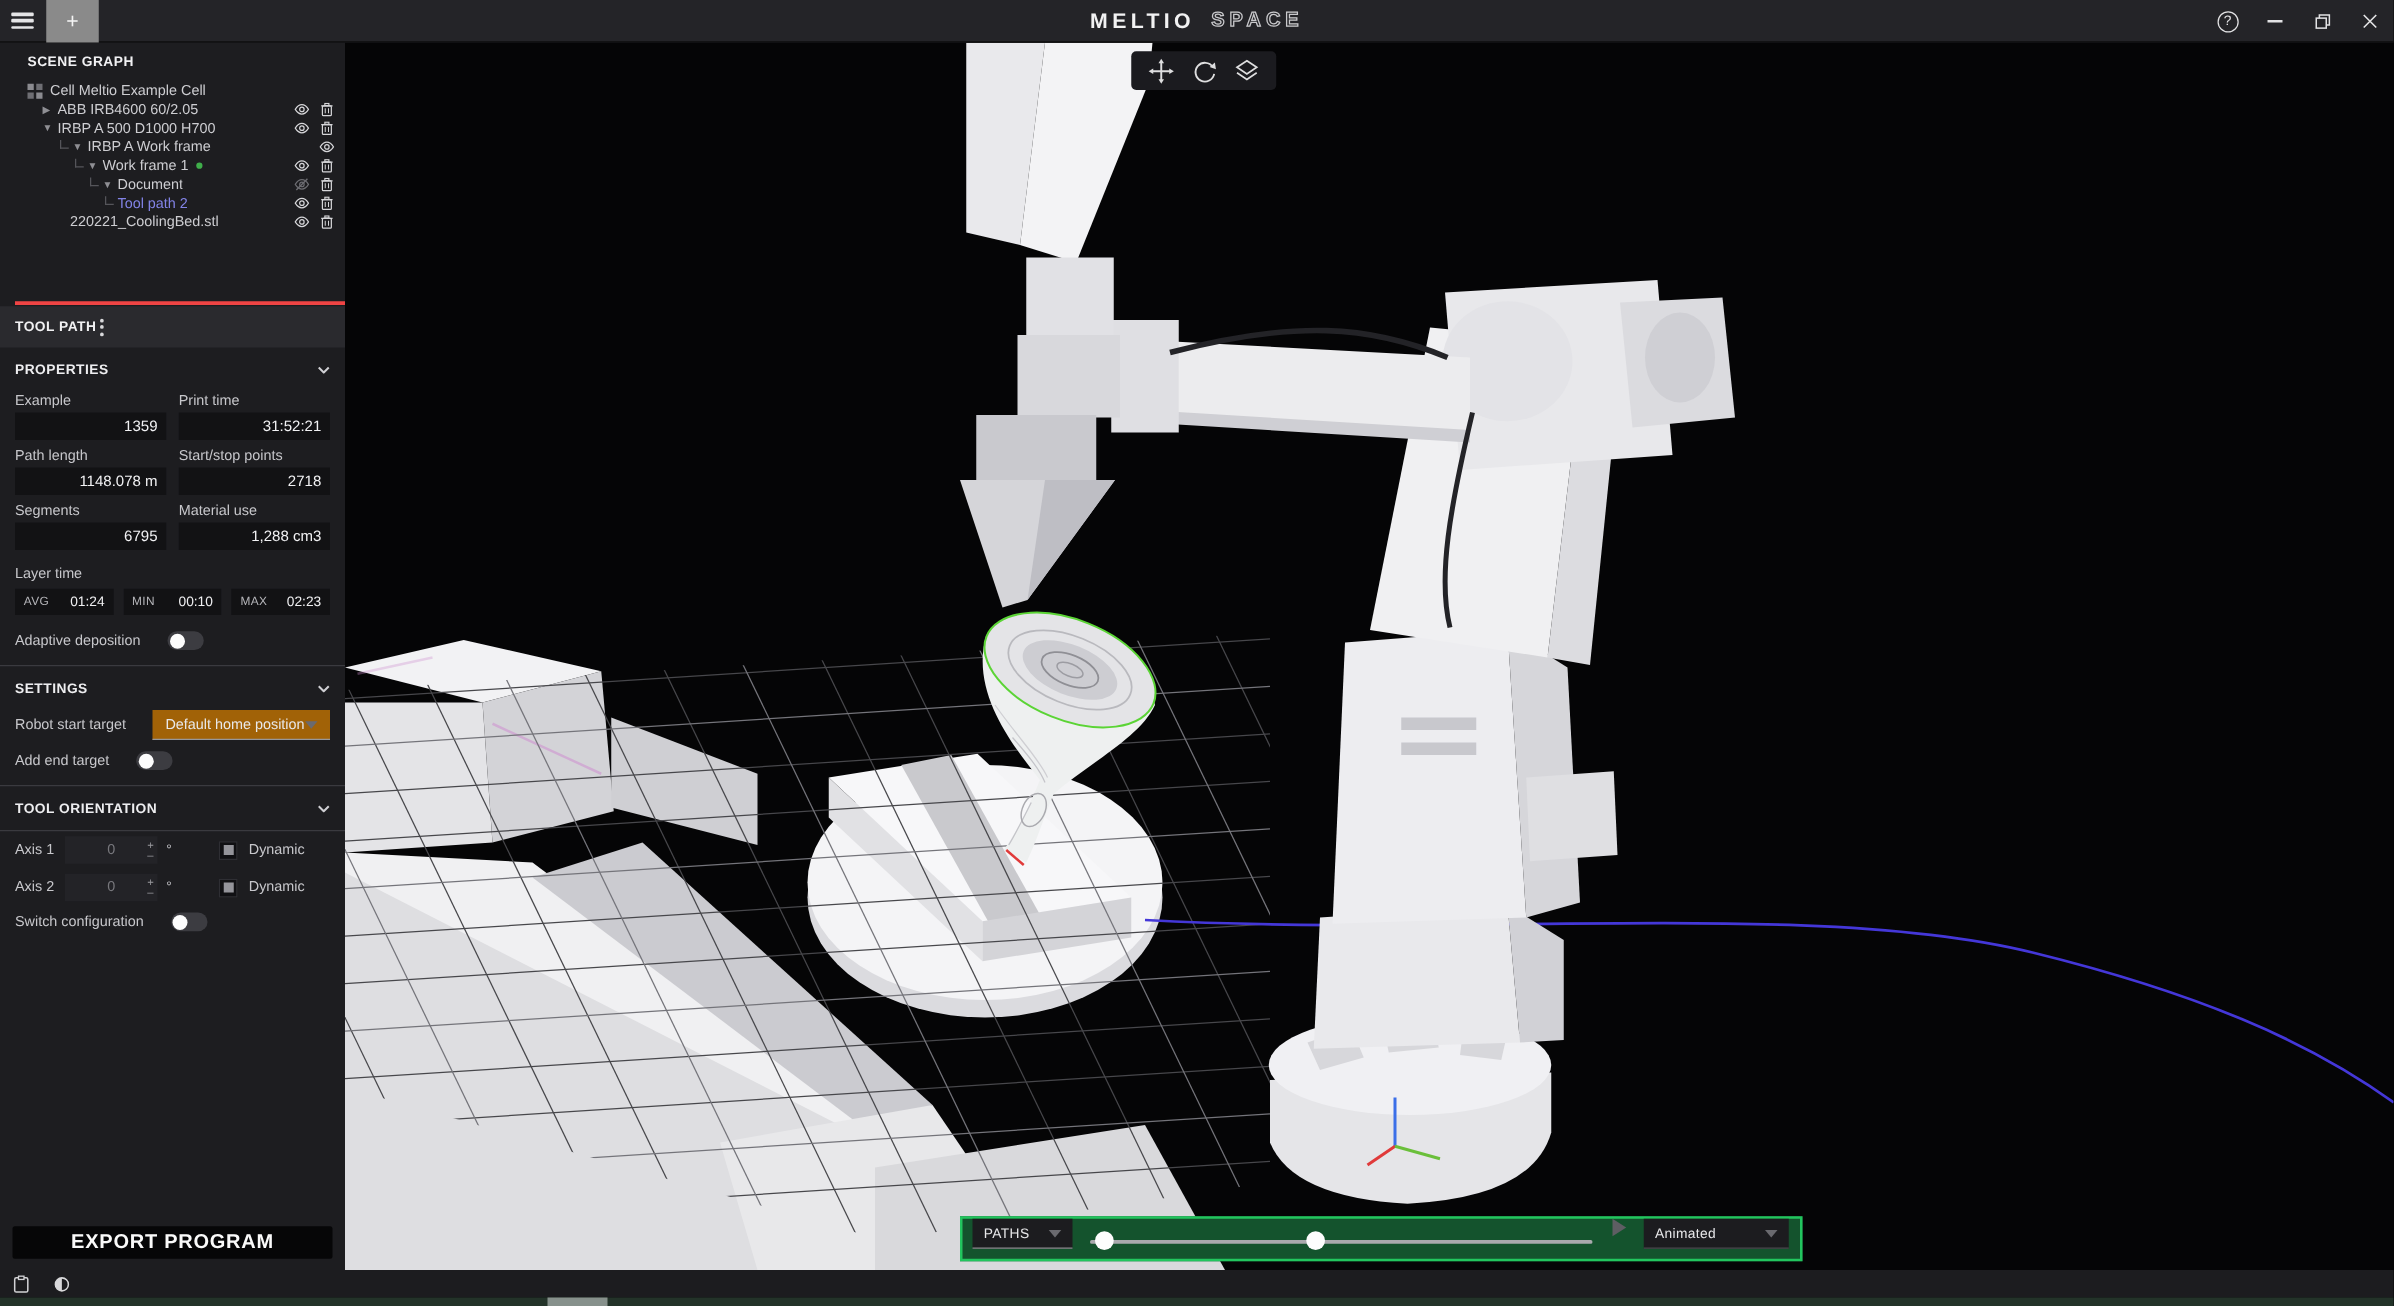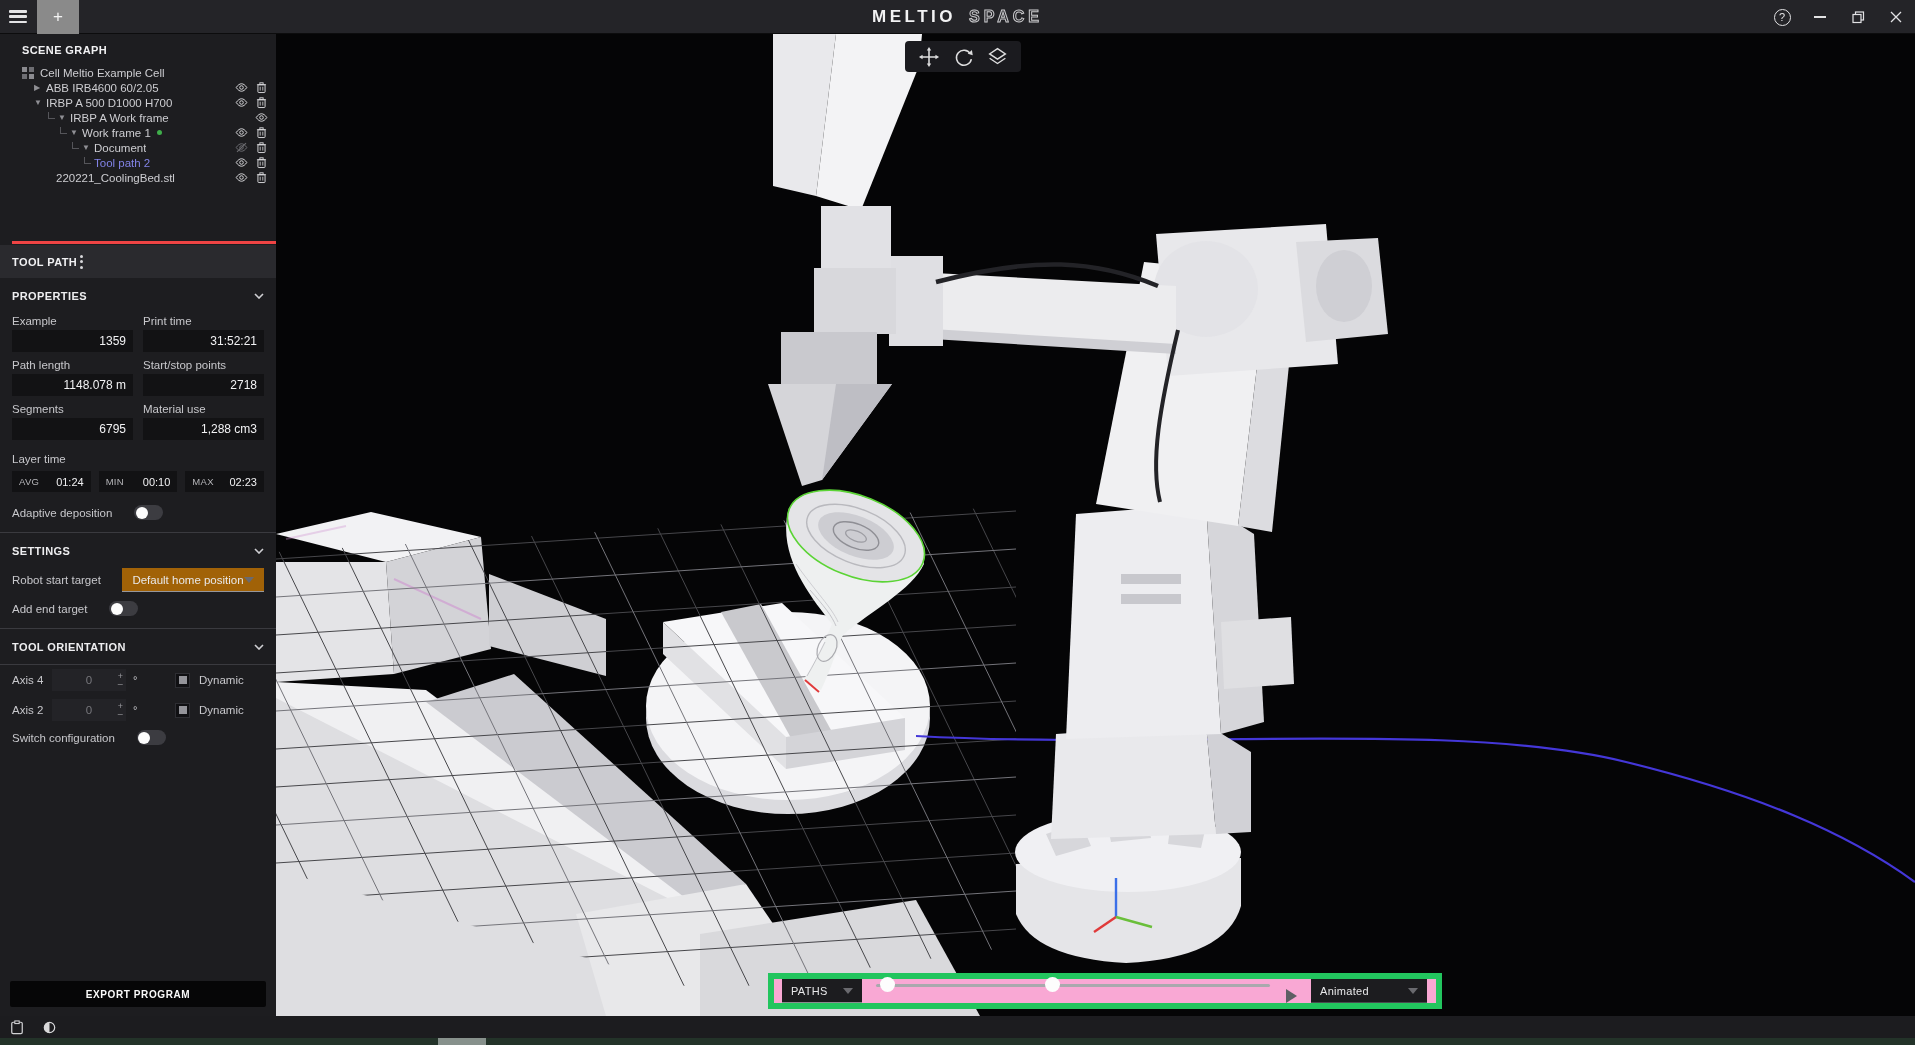--- a/index.html
+++ b/index.html
@@ -69,28 +69,28 @@
   .axis-row { display:flex; align-items:center; height:30px; }
   .axis-row .al { width:40px; font-size:11.5px; color:#c7c7cb; }
   .axis-input { width:74px; height:22px; background:#232327; display:flex; align-items:center; position:relative; }
   .axis-input .val { flex:1; text-align:center; font-size:11.5px; color:#77777c; }
   .stepper { position:absolute; right:3px; top:0; height:22px; display:flex; flex-direction:column; justify-content:center; line-height:8px; font-size:9px; color:#98989d; text-align:center; }
   .deg { font-size:11px; color:#c7c7cb; margin-left:7px; width:20px; }
   .cbx { width:15px; height:15px; background:#101013; border:1.5px solid #2e2e33; display:flex; align-items:center; justify-content:center; margin-left:22px; }
   .cbx i { width:8px; height:8px; background:#94949a; display:block; }
   .dyn { font-size:11.5px; color:#c7c7cb; margin-left:9px; }
 
-  .export-btn { position:absolute; left:10px; right:10px; bottom:9px; height:26px; background:#060607; color:#fafafa; font-size:10px; font-weight:bold; letter-spacing:.6px; display:flex; align-items:center; justify-content:center; border-radius:2px; cursor:pointer; }
+  .export-btn { position:absolute; left:10px; right:10px; bottom:9px; height:26px; background:#060607; color:#fafafa; font-size:16px; font-weight:bold; letter-spacing:.6px; display:flex; align-items:center; justify-content:center; border-radius:2px; cursor:pointer; }
 
   
   .viewport { position:absolute; left:276px; top:34px; width:1639px; height:982px; background:#050506; overflow:hidden; }
   .vp-toolbar { position:absolute; left:629px; top:7px; width:116px; height:31px; background:#1b1b1f; border-radius:4px; display:flex; align-items:center; justify-content:space-evenly; z-index:10; }
   .vp-toolbar svg { display:block; }
 
-  .playbar { position:absolute; left:492px; top:939px; width:674px; height:36px; background:#f9a8d4; border:6px solid #22c55e; display:flex; align-items:flex-end; z-index:10; }
+  .playbar { position:absolute; left:492px; top:939px; width:674px; height:36px; background:#14532d; border:2px solid #22c55e; display:flex; align-items:flex-start; z-index:10; }
   .pb-dd { height:24px; background:#1c1c1f; border-bottom:1px solid #8c8c90; display:flex; align-items:center; justify-content:space-between; padding:0 9px; }
   .pb-dd .v { font-size:11px; color:#e8e8ea; letter-spacing:.3px; }
   .pb-slider { position:relative; flex:1; height:36px; margin:0 16px 0 14px; }
   .pb-track { position:absolute; left:0; right:0; top:16.5px; height:3.5px; background:#a9a9ad; border-radius:2px; }
   .pb-handle { position:absolute; top:10px; width:15px; height:15px; background:#fdfdfd; border-radius:50%; }
   .pb-play { width:0; height:0; border-top:7px solid transparent; border-bottom:7px solid transparent; border-left:11px solid #5e5e63; margin-right:14px; }
 
   
   .bottombar { position:absolute; left:0; top:1016px; width:1915px; height:22px; background:#1c1c1f; display:flex; align-items:center; gap:19px; padding-left:10px; z-index:40; }
   .taskstrip { position:absolute; left:0; top:1038px; width:1915px; height:7px; background:#233329; z-index:40; }
@@ -364,21 +364,21 @@
           <span class="t">TOOL ORIENTATION</span>
           <svg class="chev-dn">
               <use href="#i-chev-dn"></use>
             </svg>
         </div>
 
         <div class="divider"></div>
 
 
         <div class="axis-row">
-          <span class="al">Axis 4</span>
+          <span class="al">Axis 1</span>
           <div class="axis-input">
             <span class="val">0</span>
             <span class="stepper">
                 <span>+</span>
                 <span>–</span>
               </span>
           </div>
           <span class="deg">°</span>
           <span class="cbx">
               <i></i>

